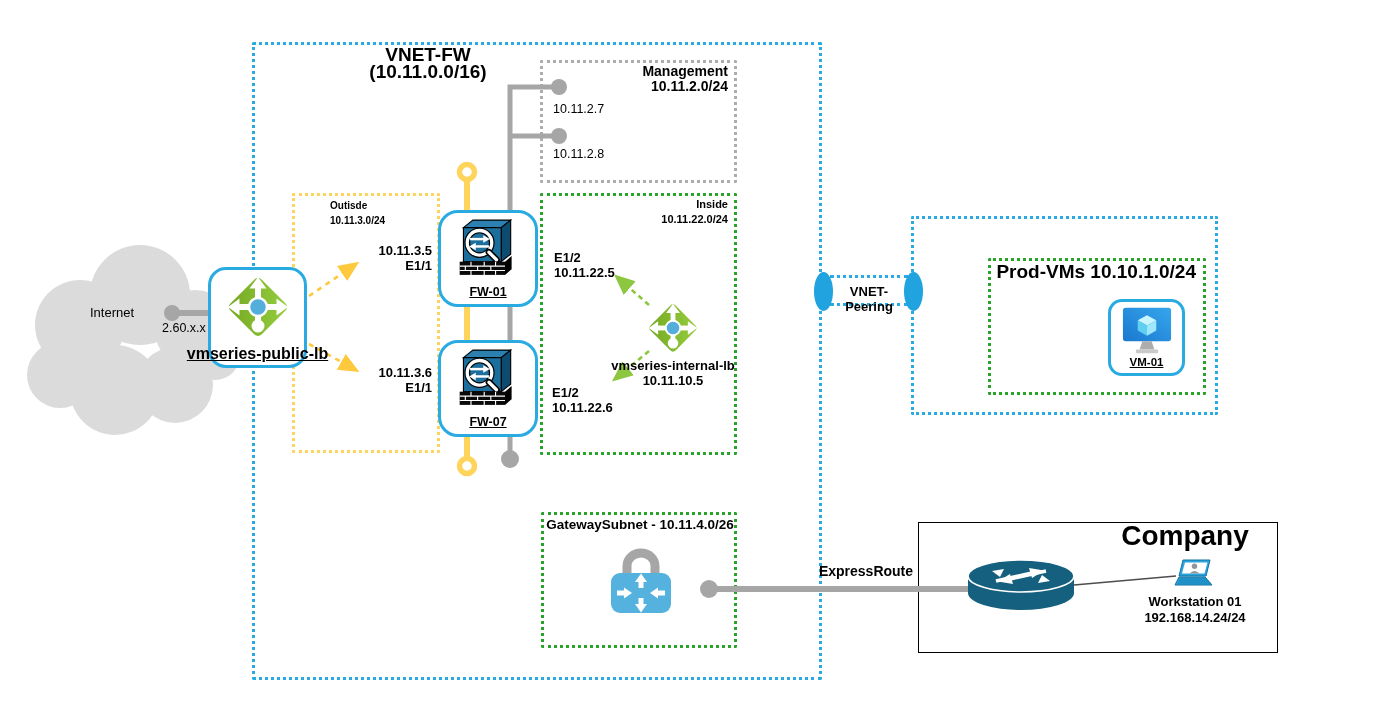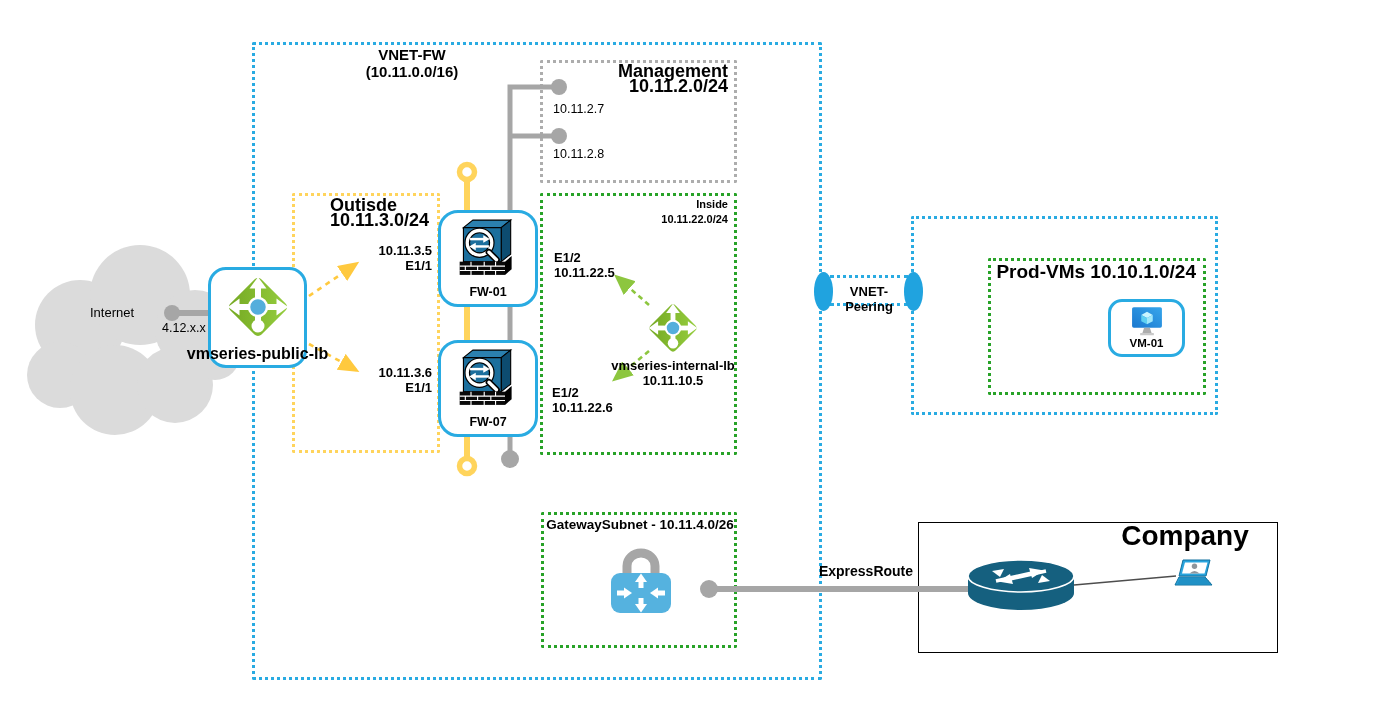--- a/index.html
+++ b/index.html
@@ -4,21 +4,21 @@
 <style>
   html,body{margin:0;padding:0;background:#fff;}
   body{font-family:"Liberation Sans", sans-serif; color:#000;}
   #canvas{position:relative;width:1376px;height:723px;background:#fff;overflow:hidden;}
   .abs{position:absolute;}
   .dotted{border-style:dotted;border-width:3px;background:transparent;box-sizing:border-box;border-radius:2px;}
   .z1{z-index:1}.z2{z-index:2}.z3{z-index:3}.z4{z-index:4}
   .lbl{position:absolute;line-height:15px;font-size:13px;}
   .b{font-weight:bold;}
   .ctr{text-align:center;} .rt{text-align:right;}
-  .tile{position:absolute;background:#fff;border:3px solid #29ABE2;border-radius:18px;box-sizing:border-box;display:flex;flex-direction:column;align-items:center;justify-content:center;}
+  .tile{position:absolute;background:#fff;border:3px solid #29ABE2;border-radius:18px;box-sizing:border-box;display:flex;flex-direction:column;align-items:center;justify-content:center;text-decoration:underline;}
   .tile .cap{font-weight:bold;font-size:12.5px;line-height:13px;margin-top:auto;margin-bottom:5px;white-space:nowrap;}
   svg{display:block;}
 </style>
 </head>
 <body>
 
 <div id="canvas">
 
   <div class="abs dotted z1" style="left:252px;top:42px;width:570px;height:638px;border-color:#29ABE2;"></div>
   <div class="abs dotted z1" style="left:540px;top:60px;width:197px;height:123px;border-color:#ADADAD;"></div>
@@ -88,49 +88,49 @@
     </g>
   </svg>
 
   <div class="abs z3" style="left:806px;top:270px;width:124px;height:44px;">
     <div class="abs" style="left:24px;top:5px;width:78px;height:31px;border-top:3px dotted #29ABE2;border-bottom:3px dotted #29ABE2;box-sizing:border-box;"></div>
     <div class="abs" style="left:8px;top:2px;width:19px;height:39px;border-radius:50%;background:#20A3DF;"></div>
     <div class="abs" style="left:98px;top:2px;width:19px;height:39px;border-radius:50%;background:#20A3DF;"></div>
     <div class="abs b" style="left:22px;top:14px;width:82px;text-align:center;font-size:13px;">VNET-Peering</div>
   </div>
 
-  <div class="lbl b ctr z3" style="left:312px;top:46px;width:200px;font-size:15px;line-height:17px;">
+  <div class="lbl b ctr z3" style="left:328px;top:46px;width:200px;font-size:19px;line-height:17px;">
     <div>VNET-FW</div>
     <div>(10.11.0.0/16)</div>
   </div>
 
-  <div class="lbl b rt z3" style="left:545px;top:64px;width:183px;font-size:18px;">
+  <div class="lbl b rt z3" style="left:545px;top:64px;width:183px;font-size:14px;">
     <div>Management</div>
     <div>10.11.2.0/24</div>
   </div>
 
   <div class="lbl b rt z3" style="left:545px;top:197px;width:183px;font-size:11px;">
     <div>Inside</div>
     <div>10.11.22.0/24</div>
   </div>
 
-  <div class="lbl b z3" style="left:330px;top:198px;width:120px;font-size:18px;">
+  <div class="lbl b z3" style="left:330px;top:198px;width:120px;font-size:10px;">
     <div>Outisde</div>
     <div>10.11.3.0/24</div>
   </div>
 
   <div class="lbl b ctr z3" style="left:545px;top:517px;width:190px;font-size:13.5px;">GatewaySubnet - 10.11.4.0/26</div>
 
 
   <div class="lbl b rt z3" style="left:940px;top:264px;width:256px;font-size:19px;">Prod-VMs 10.10.1.0/24</div>
 
   <div class="lbl b ctr z3" style="left:1090px;top:522px;width:190px;font-size:28px;line-height:28px;">Company</div>
 
   <div class="lbl ctr z3" style="left:62px;top:305px;width:100px;">Internet</div>
-  <div class="lbl z3" style="left:162px;top:321px;width:52px;font-size:12.5px;">4.12.x.x</div>
+  <div class="lbl z3" style="left:162px;top:321px;width:52px;font-size:12.5px;">2.60.x.x</div>
 
   <div class="lbl b rt z3" style="left:340px;top:243px;width:92px;">
     <div>10.11.3.5</div>
     <div>E1/1</div>
   </div>
   <div class="lbl b rt z3" style="left:340px;top:365px;width:92px;">
     <div>10.11.3.6</div>
     <div>E1/1</div>
   </div>
 
@@ -146,20 +146,24 @@
   <div class="lbl z3" style="left:553px;top:102px;font-size:12.5px;">10.11.2.7</div>
   <div class="lbl z3" style="left:553px;top:147px;font-size:12.5px;">10.11.2.8</div>
 
   <div class="lbl b ctr z3" style="left:597px;top:358px;width:152px;">
     <div>vmseries-internal-lb</div>
     <div>10.11.10.5</div>
   </div>
 
   <div class="lbl b ctr z3" style="left:800px;top:564px;width:132px;font-size:14px;">ExpressRoute</div>
 
+  <div class="lbl b ctr z3" style="left:1118px;top:594px;width:154px;line-height:15.5px;">
+    <div>Workstation 01</div>
+    <div>192.168.14.24/24</div>
+  </div>
 
   <div class="tile z4" style="left:208px;top:267px;width:99px;height:101px;border-radius:18px;border-width:3.5px;">
     <svg width="72" height="72" viewBox="0 0 72 72" style="margin-top:1px;">
       <defs>
         <linearGradient id="lbg" x1="0" y1="1" x2="1" y2="0">
           <stop offset="0" stop-color="#74A822"></stop>
             <stop offset="1" stop-color="#96CE3F"></stop>
         </linearGradient>
       </defs>
       <g>
@@ -318,21 +322,21 @@
       <path d="M15.5 14.5 Q20.5 9.5 25.5 14.5 Z"></path>
     </g>
     <polygon points="5,18 31,18 38,26 1,26" fill="#2AA5DE" stroke="#12719E" stroke-width="1"></polygon>
     <g stroke="#0F6E9C" stroke-width="0.7">
       <line x1="5.5" y1="20" x2="33" y2="20"></line>
         <line x1="4.5" y1="22" x2="35" y2="22"></line>
         <line x1="3.5" y1="24" x2="36.5" y2="24"></line>
     </g>
   </svg>
 
-  <div class="tile z4" style="left:1108px;top:299px;width:77px;height:58px;border-radius:14px;">
+  <div class="tile z4" style="left:1108px;top:299px;width:77px;height:77px;border-radius:14px;">
     <svg width="58" height="50" viewBox="0 0 60 54" style="margin-top:4px;">
       <defs>
         <linearGradient id="scr" x1="0" y1="1" x2="1" y2="0">
           <stop offset="0" stop-color="#1B78CF"></stop>
             <stop offset="1" stop-color="#36A6EC"></stop>
         </linearGradient>
       </defs>
       <rect x="4" y="2" width="52" height="36" rx="3" fill="url(#scr)"></rect>
       <g>
         <polygon points="30,10 40,15.5 30,21 20,15.5" fill="#C9F5FF"></polygon>

